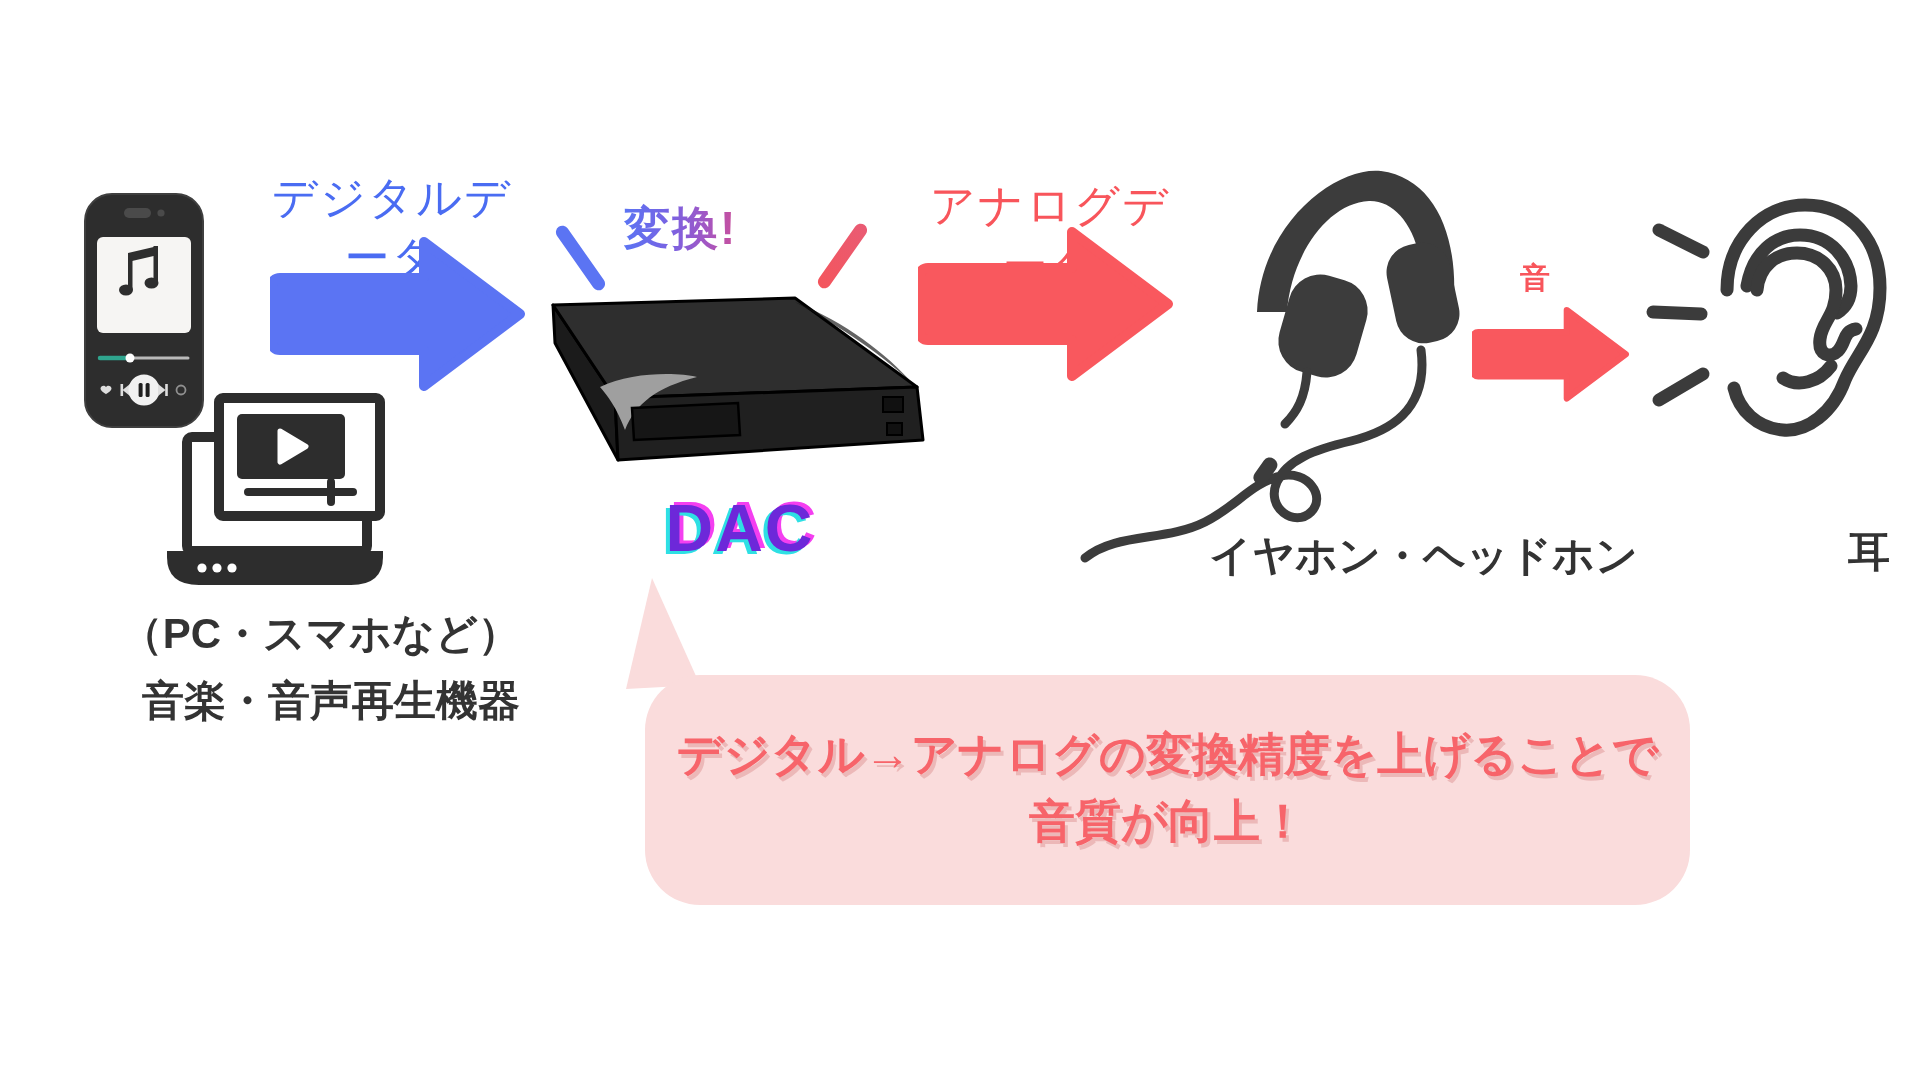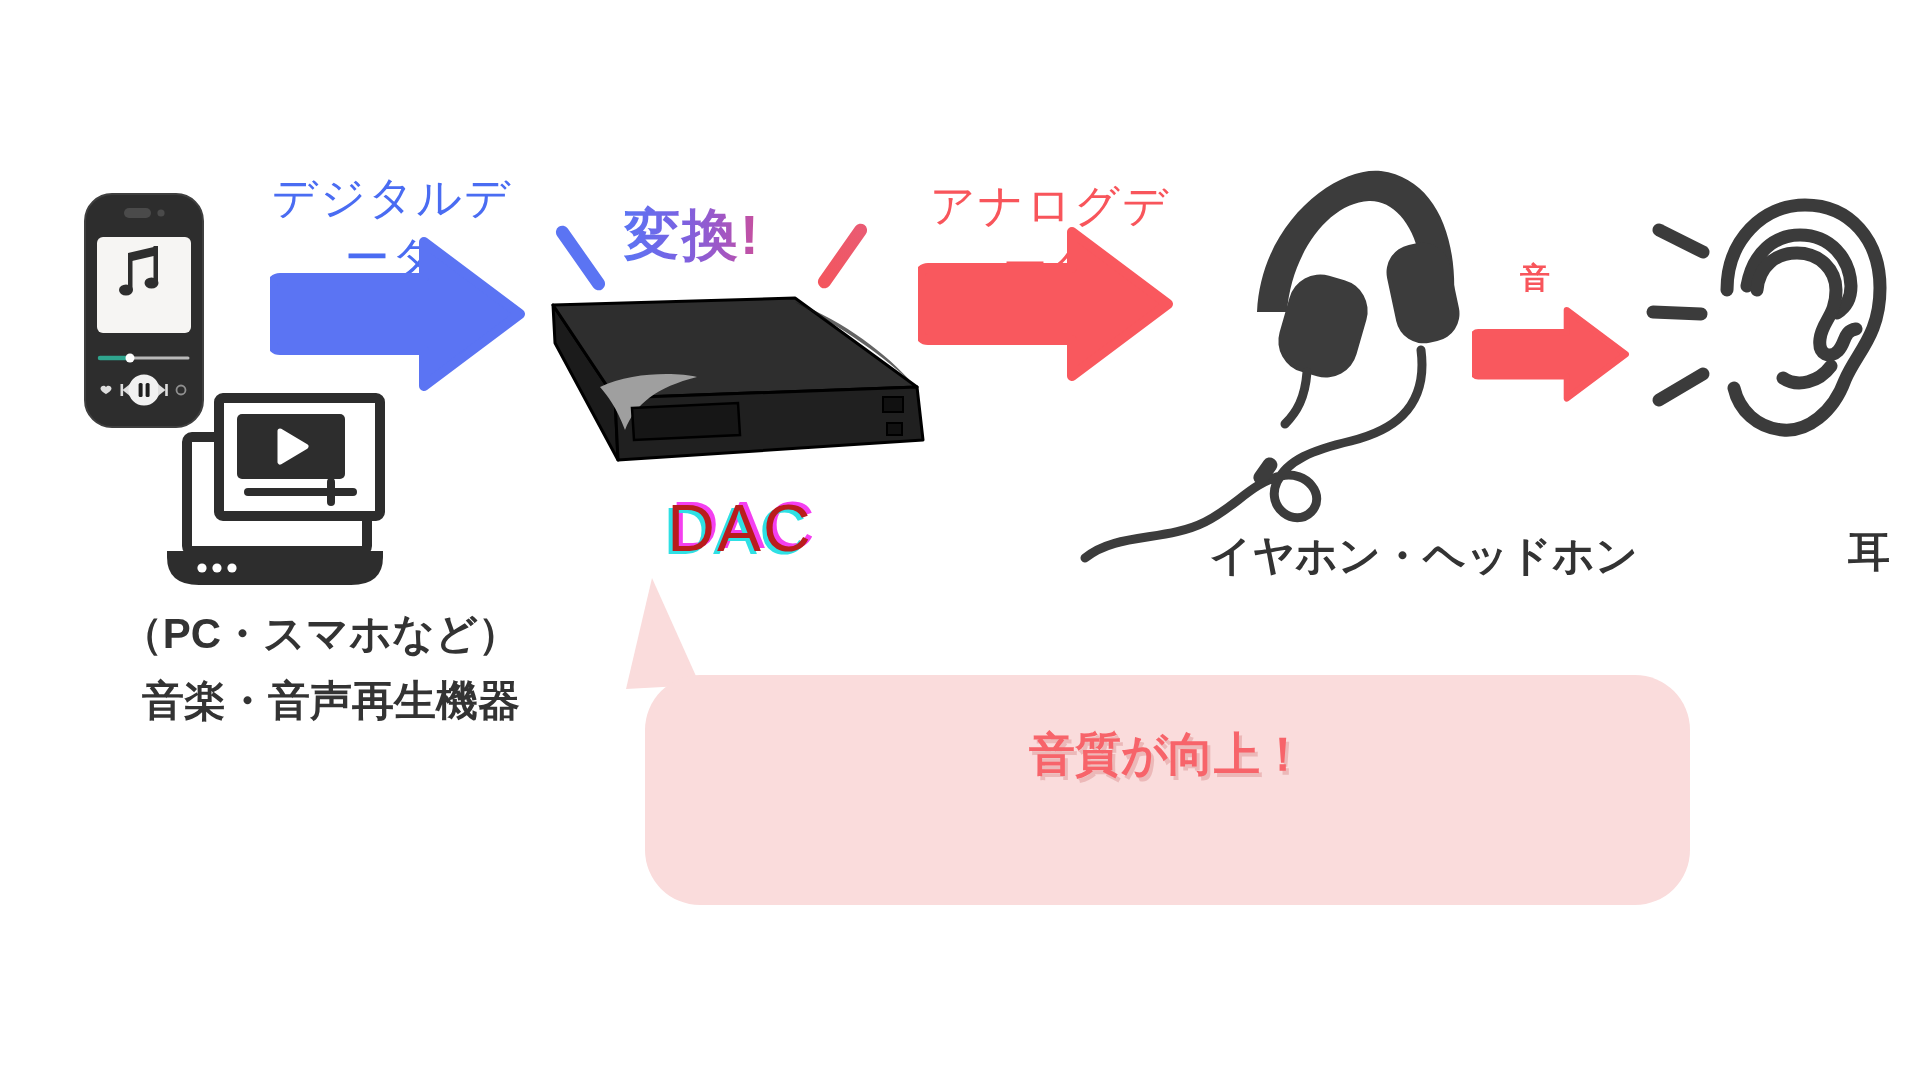--- a/index.html
+++ b/index.html
@@ -10,25 +10,25 @@
 
   .device-label{font-size:42px;font-weight:600;color:#333;line-height:1.6;text-align:right;}
   .arrow-label{font-size:45px;font-weight:400;letter-spacing:2px;}
   .blue-text{color:#4a6cf2;}
   .red-text{color:#f8555b;margin-top:8px;}
 
   
   .slash{position:absolute;width:13px;height:76px;border-radius:8px;}
   .slash-left{left:14px;top:14px;background:#5b74f3;transform:rotate(-35deg);}
   .slash-right{left:276px;top:12px;background:linear-gradient(15deg,#f4555c,#e95b74);transform:rotate(35deg);}
-  .conv-text{position:absolute;left:64px;top:-8px;font-size:56px;font-weight:800;letter-spacing:2px;
+  .conv-text{position:absolute;left:64px;top:-8px;font-size:46px;font-weight:800;letter-spacing:2px;
     background:linear-gradient(90deg,#5b74f3 0%,#7a62e2 42%,#a157c4 72%,#cb4f9a 100%);
     -webkit-background-clip:text;background-clip:text;color:transparent;}
 
-  .dac-label{font-size:66px;font-weight:400;letter-spacing:2px;color:#b91c1c;
+  .dac-label{font-size:66px;font-weight:700;letter-spacing:2px;color:#6d28d9;
     text-shadow:-4px 3px 0 #2ee0e4, 4px -3px 0 #f43ff0;}
 
   .sound-label{font-size:30px;font-weight:800;}
 
   .callout{background:#fadcdc;border-radius:55px;}
   .callout-text{padding-top:46px;font-size:46px;font-weight:800;color:#f7646a;line-height:1.45;
     text-shadow:3px 4px 0 rgba(214,125,125,0.38);text-align:center;}
 
   svg{display:block;}
 </style>
@@ -143,17 +143,18 @@
   </svg>
 
   <div class="abs center device-label" style="left:1740px;top:518px;width:150px;">耳</div>
 
   <svg class="abs" style="left:600px;top:575px;" width="120" height="118" viewBox="0 0 120 118">
     <polygon points="52,3 26,114 100,110" fill="#fadcdc"></polygon>
   </svg>
 
   <div class="abs callout" style="left:645px;top:675px;width:1045px;height:230px;">
     <div class="callout-text">
+      <div>デジタル→アナログの変換精度を上げることで</div>
       <div>音質が向上！</div>
     </div>
   </div>
 
 </div>
 
 </body></html>

